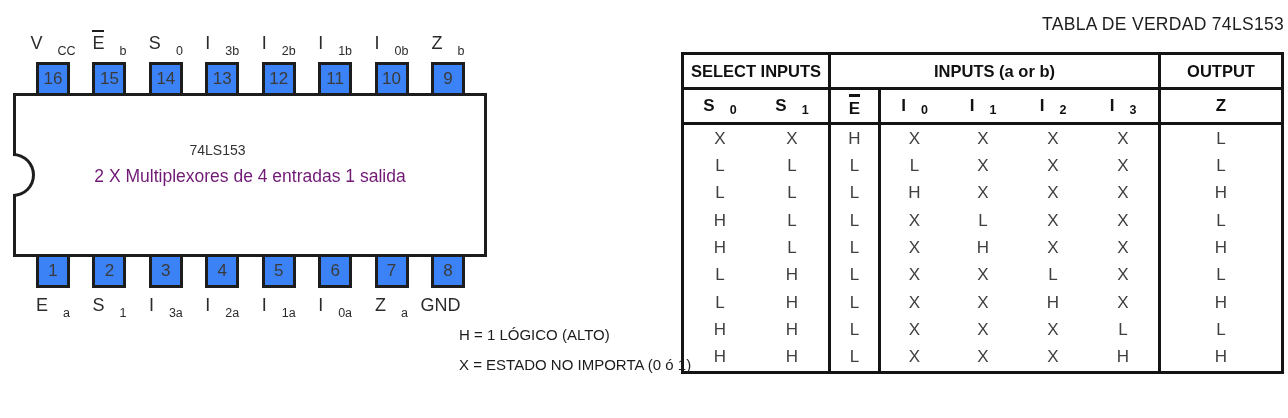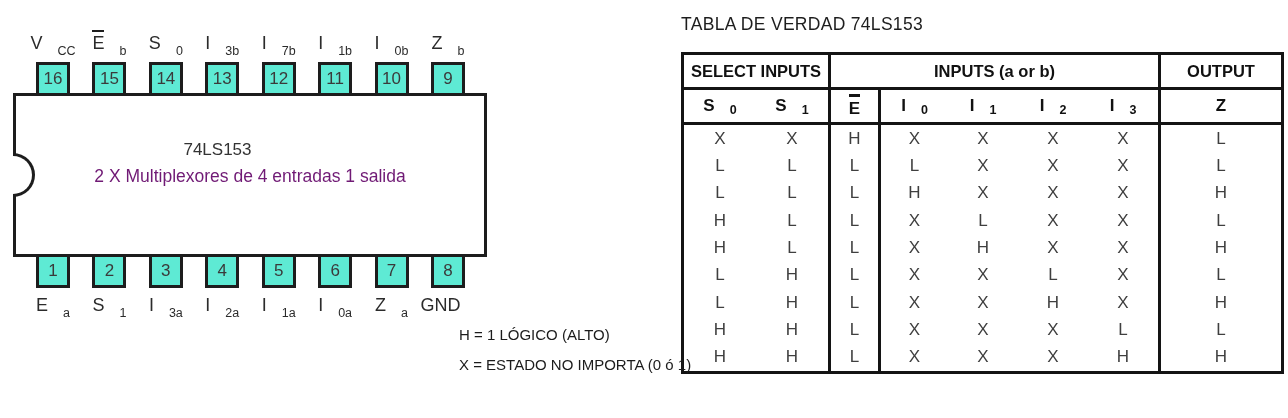--- a/index.html
+++ b/index.html
@@ -13,52 +13,52 @@
     position:absolute; left:13px; top:93px; width:474px; height:164px;
     border:3px solid #1d1d1d; box-sizing:border-box; background:#fff;
   }
   .chip-notch {
     position:absolute; left:13px; top:153px; width:22px; height:44px;
     border:3px solid #1d1d1d; border-left:none;
     border-radius:0 22px 22px 0; box-sizing:border-box; background:#fff;
   }
   .chip-name {
     position:absolute; left:13px; top:138px; width:409px; text-align:center;
-    font-size:17px; line-height:24px; color:#333;
+    font-size:14px; line-height:24px; color:#333;
   }
   .chip-desc {
     position:absolute; left:13px; top:163px; width:474px; text-align:center;
     font-size:17.5px; line-height:26px; color:#701a75;
   }
   .pin-row {
     position:absolute; left:36px; width:429px;
     display:flex; justify-content:space-between;
   }
   .pin-row.top { top:62px; }
   .pin-row.bottom { top:254px; }
   .pin-box {
     width:34px; height:34px; border:3px solid #1d1d1d; box-sizing:border-box;
-    background:#5eead4; display:flex; align-items:center; justify-content:center;
+    background:#3b82f6; display:flex; align-items:center; justify-content:center;
     font-size:17px; color:#3a3a3a;text-align:right;
   }
   .label-row {
     position:absolute; left:36px; width:429px;
     display:flex; justify-content:space-between;
   }
   .label-row.top { top:30px; height:24px; }
   .label-row.bottom { top:292px; height:24px; }
   .label-slot {
     width:34px; display:flex; justify-content:center; align-items:flex-end;
     white-space:nowrap; font-size:18px; color:#2b2b2b;
   }
   .sb { font-size:12.5px; position:relative; top:4px; margin-left:15px; }
   .ov { display:inline-block; border-top:2.5px solid #1d1d1d; padding-top:1px; }
   
   .tt-title {
-    position:absolute; left:681px; top:14px; width:603px; text-align:left;
+    position:absolute; left:681px; top:14px; width:603px; text-align:right;
     font-size:17.5px; letter-spacing:0.3px; color:#1d1d1d;
   }
   .tt {
     position:absolute; left:681px; top:52px; width:603px; height:322px;
     border:3px solid #141414; box-sizing:border-box; background:#fff;
     display:grid;
     grid-template-columns:72px 72px 50px 70px 70px 70px 70px 1fr;
     grid-template-rows:35px 35px repeat(9, 1fr);
   }
   .tt > div { display:flex; align-items:center; justify-content:center; box-sizing:border-box; }
@@ -94,21 +94,21 @@
     <div class="label-slot">
         <span>S</span>
         <span class="sb">0</span>
       </div>
     <div class="label-slot">
         <span>I</span>
         <span class="sb">3b</span>
       </div>
     <div class="label-slot">
         <span>I</span>
-        <span class="sb">7b</span>
+        <span class="sb">2b</span>
       </div>
     <div class="label-slot">
         <span>I</span>
         <span class="sb">1b</span>
       </div>
     <div class="label-slot">
         <span>I</span>
         <span class="sb">0b</span>
       </div>
     <div class="label-slot">

